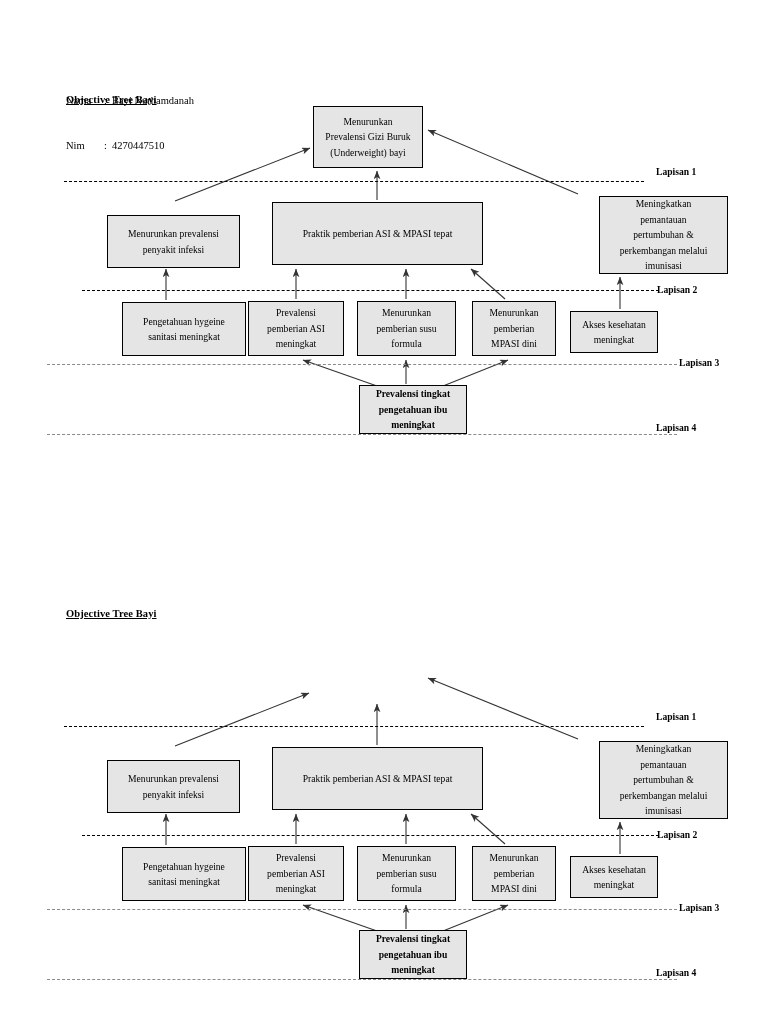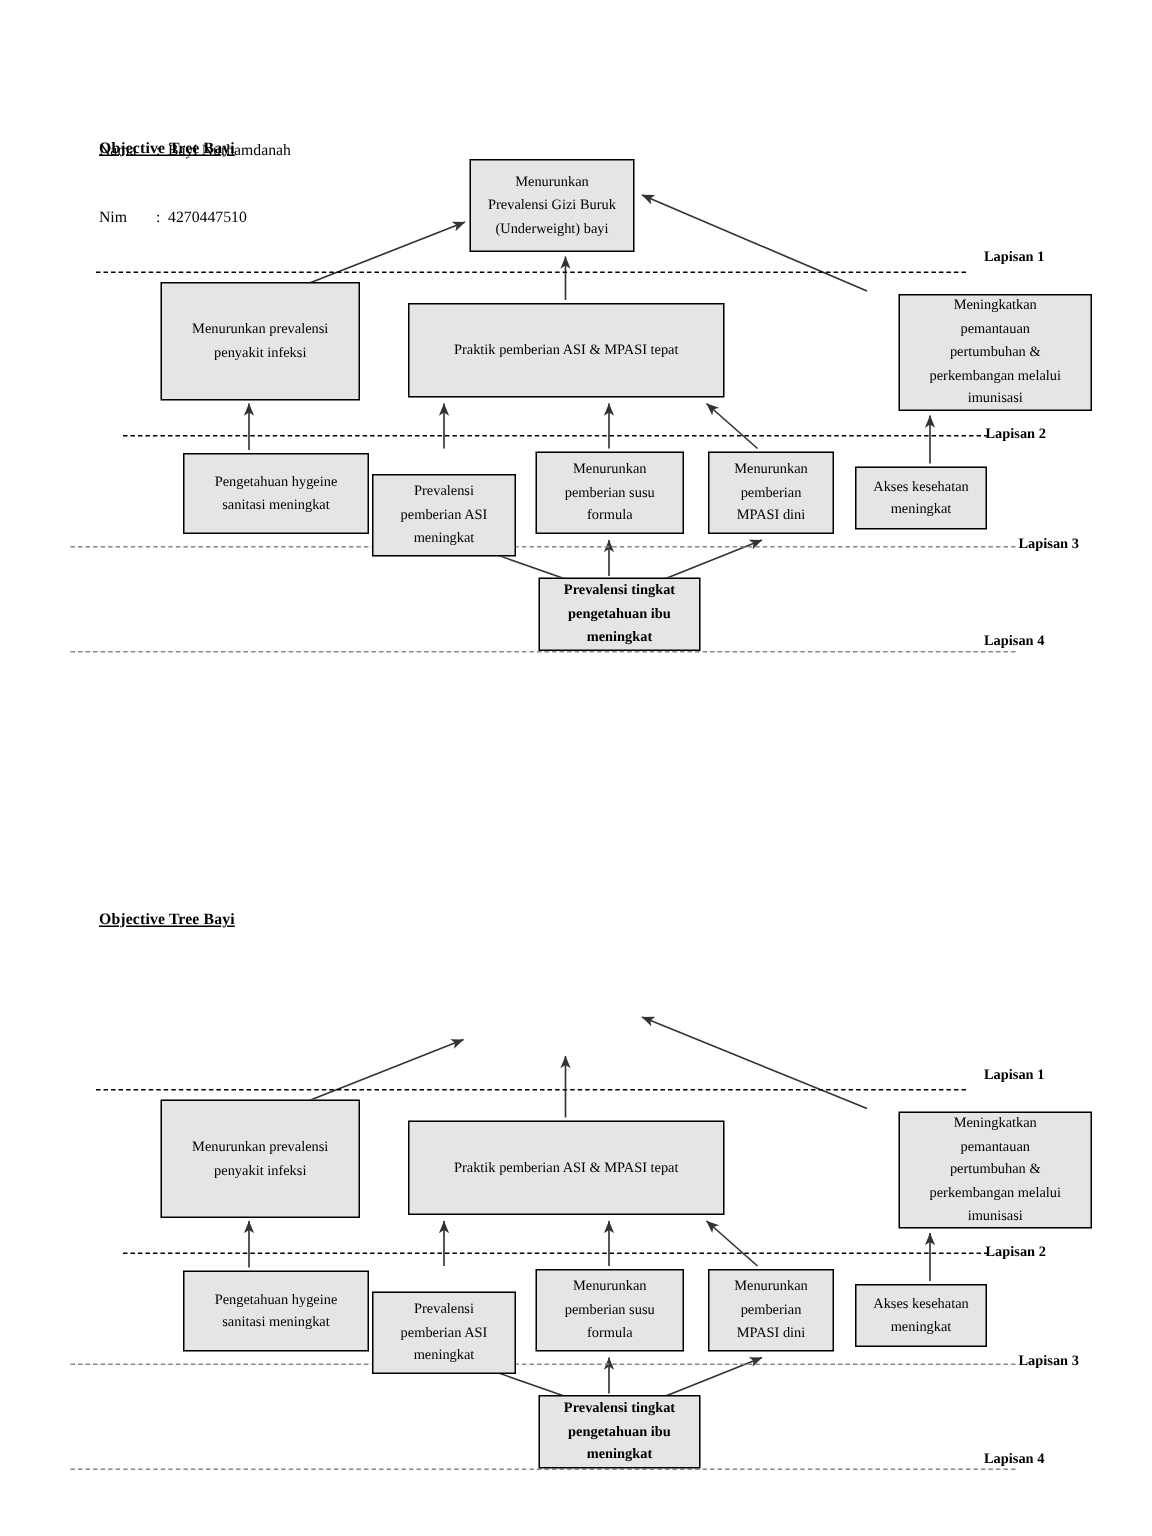--- a/index.html
+++ b/index.html
@@ -63,27 +63,27 @@
     line-height: 15.5px;
     padding: 2px 4px;
     z-index: 3;
   }
   .node span { display: block; width: 100%; }
 
   
   .n-root { left: 313px; top: 106px; width: 110px; height: 62px; }
 
   
-  .n-infeksi  { left: 107px; top: 188px; width: 133px; height: 79px; }
+  .n-infeksi  { left: 107px; top: 215px; width: 133px; height: 53px; }
   .n-praktik  { left: 272px; top: 202px; width: 211px; height: 63px; }
   .n-imunisasi{ left: 551px; top: 196px; width: 129px; height: 78px; margin-left: 48px; }
 
   
   .n-hygiene  { left: 103px; top: 302px; width: 124px; height: 54px; margin-left: 19px; }
-  .n-asi      { left: 248px; top: 316px; width:  96px; height: 55px; }
+  .n-asi      { left: 248px; top: 301px; width:  96px; height: 55px; }
   .n-formula  { left: 357px; top: 301px; width:  99px; height: 55px; }
   .n-mpasi    { left: 472px; top: 301px; width:  84px; height: 55px; }
   .n-akses    { left: 570px; top: 311px; width:  88px; height: 42px; }
 
   
   .n-ibu      { left: 359px; top: 385px; width: 108px; height: 49px; font-weight: bold; }
 
   
   .sep {
     position: absolute;

